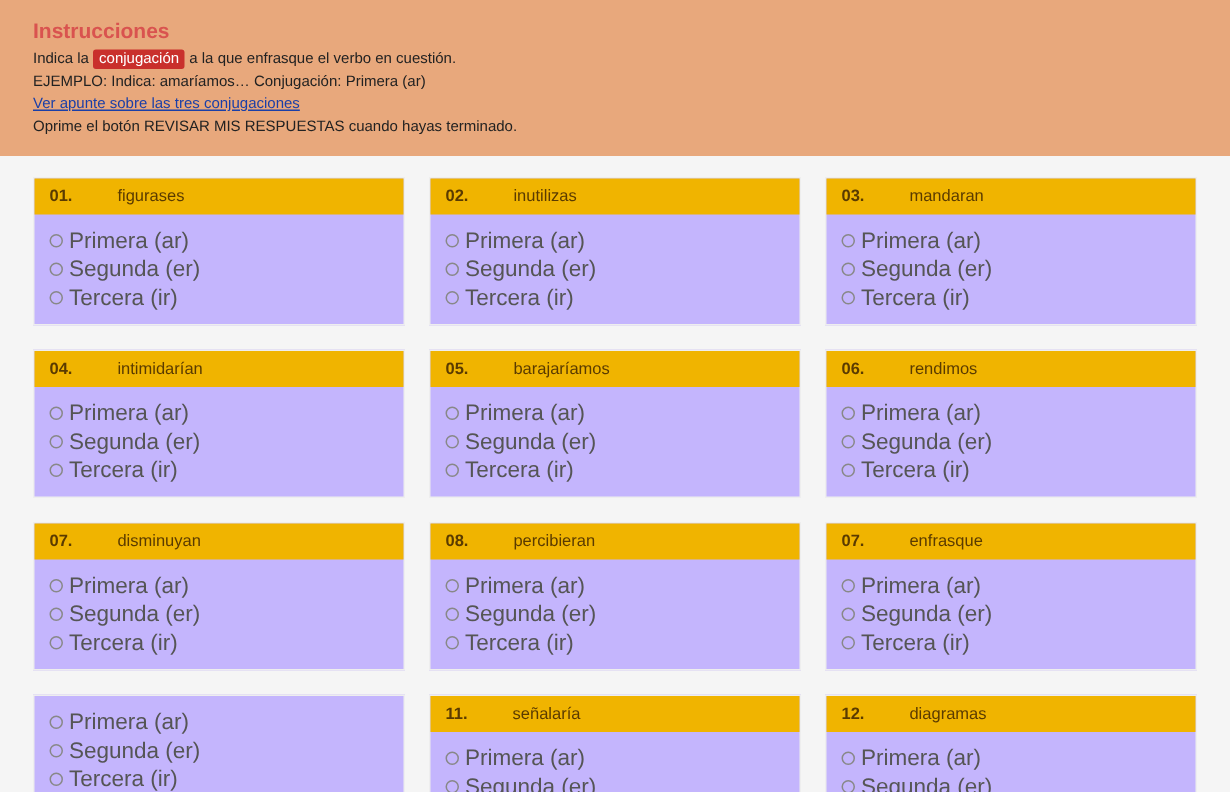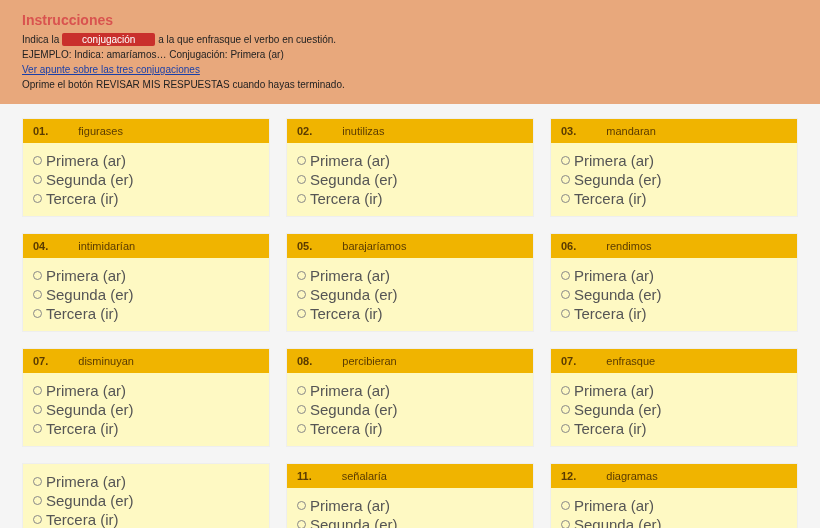--- a/index.html
+++ b/index.html
@@ -22,36 +22,36 @@
       margin-bottom: 4px;
     }
     .instructions p {
       font-size: 10px;
       color: #222;
       line-height: 1.5;
     }
     .instructions .highlight {
       background: #c9302c;
       color: #fff;
-      padding: 1px 20px;
+      padding: 1px 4px;
       border-radius: 2px;
     }
     .instructions a {
       color: #1a3fa8;
       text-decoration: underline;
       font-size: 10px;
     }
     .grid {
       display: grid;
       grid-template-columns: repeat(3, 1fr);
       gap: 16px;
       padding: 0 22px 22px 22px;
     }
     .card {
-      background: #fef9c3;
+      background: #c4b5fd;
       border: 1px solid #eee;
     }
     .card-head {
       background: #f0b400;
       color: #5a3b00;
       padding: 6px 10px;
       display: flex;
       align-items: center;
       gap: 30px;
       font-size: 11px;

